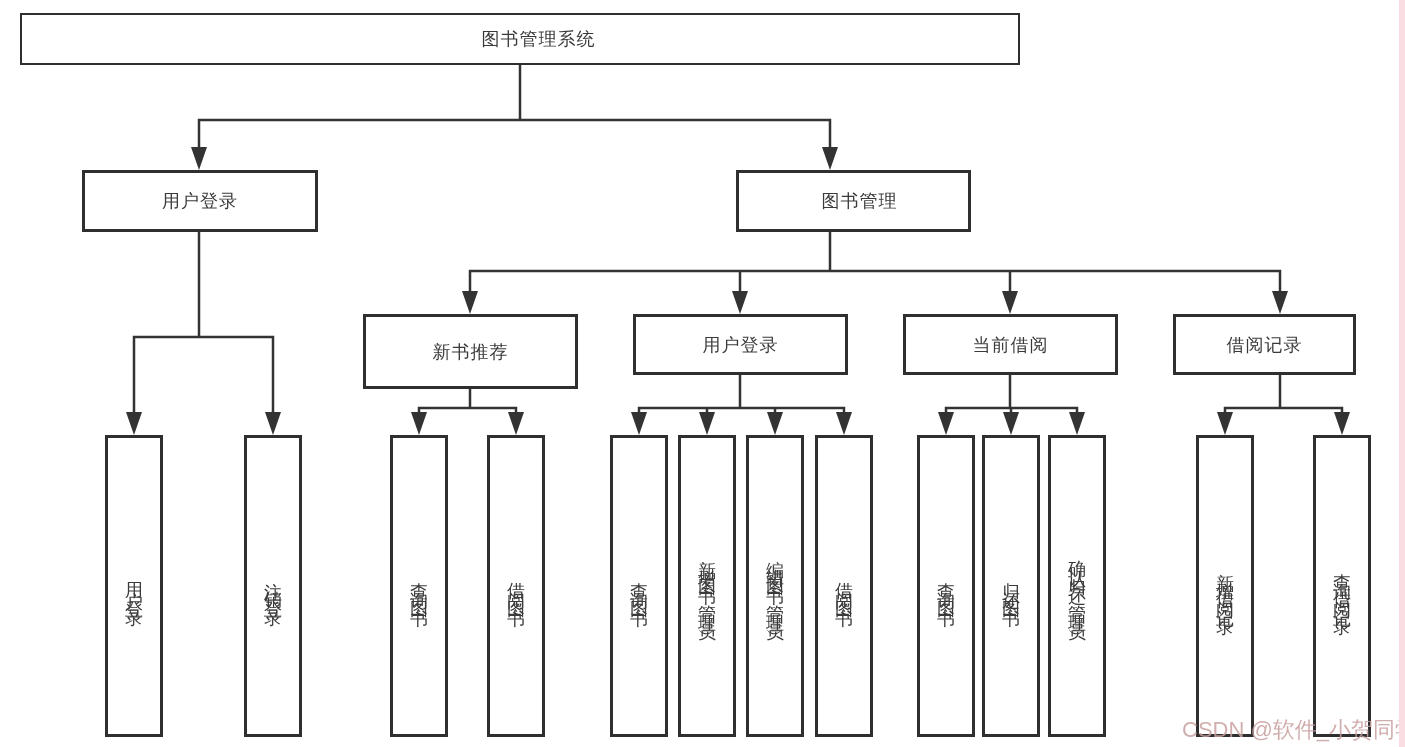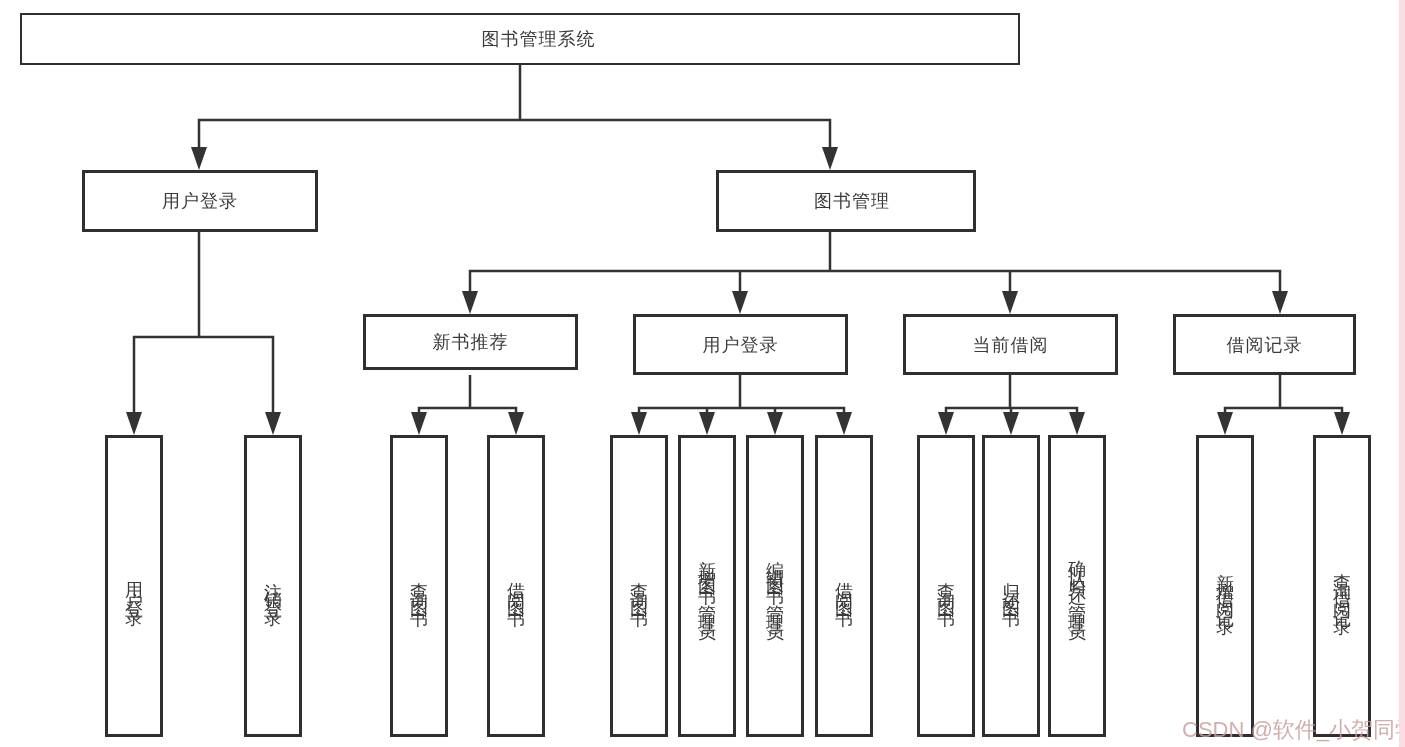--- a/index.html
+++ b/index.html
@@ -135,25 +135,25 @@
     </g>
   </svg>
 
   <div class="node root" style="left:20px; top:13px; width:1000px; height:52px;padding-left:37px;">
     <span>图书管理系统</span>
   </div>
 
   <div class="node" style="left:82px; top:170px; width:236px; height:62px;">
     <span>用户登录</span>
   </div>
-  <div class="node" style="left:716px; top:170px; width:260px; height:62px;padding-left:12px;">
+  <div class="node" style="left:736px; top:170px; width:235px; height:62px;padding-left:12px;">
     <span>图书管理</span>
   </div>
 
-  <div class="node" style="left:363px; top:314px; width:215px; height:56px;">
+  <div class="node" style="left:363px; top:314px; width:215px; height:75px;">
     <span>新书推荐</span>
   </div>
   <div class="node" style="left:633px; top:314px; width:215px; height:61px;">
     <span>用户登录</span>
   </div>
   <div class="node" style="left:903px; top:314px; width:215px; height:61px;">
     <span>当前借阅</span>
   </div>
   <div class="node" style="left:1173px; top:314px; width:183px; height:61px;">
     <span>借阅记录</span>

